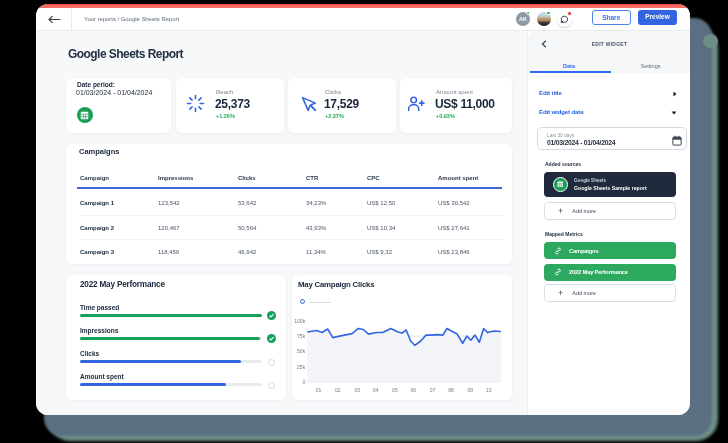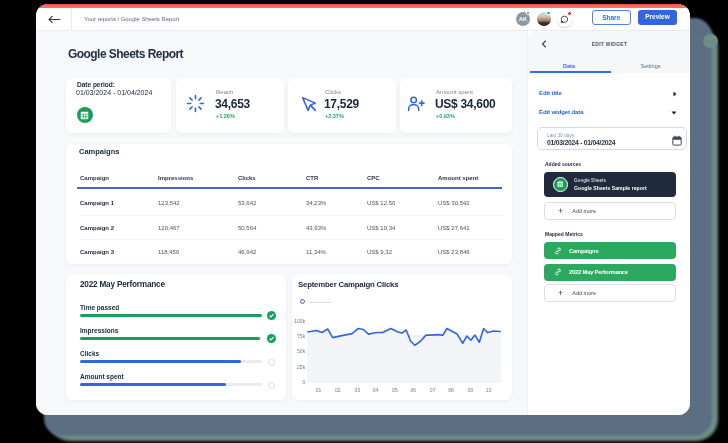--- a/index.html
+++ b/index.html
@@ -88,42 +88,42 @@
               <path d="M12 18 v4"></path>
               <path d="M2 12 h4"></path>
               <path d="M18 12 h4"></path>
             <path d="M4.9 4.9 l2.8 2.8"></path>
               <path d="M16.3 16.3 l2.8 2.8"></path>
               <path d="M4.9 19.1 l2.8-2.8"></path>
               <path d="M16.3 7.7 l2.8-2.8"></path>
           </g>
         </svg>
         <div class="abs stat-label" style="left:40px;top:11px">Reach</div>
-        <div class="abs stat-value" style="left:39px;top:19px">34,653</div>
+        <div class="abs stat-value" style="left:39px;top:19px">25,373</div>
         <div class="abs stat-delta" style="left:40px;top:35px">+1.26%</div>
       </div>
       <div class="abs card" style="left:252px;top:42.5px;width:108px;height:55px">
         <svg class="abs" style="left:12px;top:17px" width="18" height="18" viewBox="0 0 24 24">
           <path d="M3.5 3.5 L20.5 10.8 L13.6 13.6 L10.8 20.5 Z" fill="none" stroke="#3465e0" stroke-width="2.1" stroke-linejoin="round"></path>
           <path d="M14.6 14.6 L20.2 20.2" stroke="#3465e0" stroke-width="2.5" stroke-linecap="round"></path>
         </svg>
         <div class="abs stat-label" style="left:37px;top:11px">Clicks</div>
         <div class="abs stat-value" style="left:36px;top:19px">17,529</div>
         <div class="abs stat-delta" style="left:37px;top:35px">+2.37%</div>
       </div>
       <div class="abs card" style="left:364px;top:42.5px;width:112px;height:55px">
         <svg class="abs" style="left:5.5px;top:16.5px" width="20" height="19" viewBox="0 0 26 24">
           <g stroke="#3465e0" stroke-width="2" fill="none" stroke-linecap="round">
             <circle cx="10" cy="7.5" r="3.6"></circle>
             <path d="M3.5 21 v-1.8 a5.5 5.5 0 0 1 5.5-5.5 h2 a5.5 5.5 0 0 1 5.5 5.5 V21"></path>
             <path d="M20.5 8.5 v6 M17.5 11.5 h6"></path>
           </g>
         </svg>
         <div class="abs stat-label" style="left:36px;top:11px">Amount spent</div>
-        <div class="abs stat-value" style="left:35px;top:19px">US$ 34,600</div>
+        <div class="abs stat-value" style="left:35px;top:19px">US$ 11,000</div>
         <div class="abs stat-delta" style="left:36px;top:35px">+0.93%</div>
       </div>
 
       <div class="abs card" style="left:30px;top:109px;width:446px;height:120px">
         <div class="abs" style="left:13px;top:2.5px;font-size:7.5px;font-weight:bold"><span class="dk" style="font-weight:bold">Campaigns</span></div>
         <div class="abs" style="left:14px;top:27px;width:424px">
           <table style="width:424px">
             <tbody>
                 <tr class="thead" style="height:14px">
               <td style="width:78px">Campaign</td>
@@ -192,21 +192,21 @@
           </div>
         <div class="abs" style="left:202px;top:84px;width:7px;height:7px;border-radius:50%;border:1.5px solid #d8dbe0"></div>
         <div class="abs bar-label" style="left:14px;top:97.5px">Amount spent</div>
         <div class="abs track" style="left:14px;top:107.5px;width:182px">
             <div class="fillb" style="width:146px;background:#3465e0"></div>
           </div>
         <div class="abs" style="left:202px;top:107px;width:7px;height:7px;border-radius:50%;border:1.5px solid #d8dbe0"></div>
       </div>
 
       <div class="abs card" style="left:256px;top:240px;width:220px;height:125px">
-        <div class="abs" style="left:6px;top:5px;font-size:7.8px;letter-spacing:-0.2px"><span class="dk" style="font-weight:bold">September Campaign Clicks</span></div>
+        <div class="abs" style="left:6px;top:5px;font-size:7.8px;letter-spacing:-0.2px"><span class="dk" style="font-weight:bold">May Campaign Clicks</span></div>
         <div class="abs" style="left:8px;top:23.5px;width:5px;height:5px;border-radius:50%;border:1.3px solid #3465e0"></div>
         <div class="abs" style="left:16.5px;top:26.5px;width:22px;height:1px;background:#d9dde2"></div>
         <svg class="abs" style="left:0px;top:42px" width="212" height="78" viewBox="0 0 208 75">
 
           <g font-size="5" fill="#717d8a" text-anchor="end" font-family="Liberation Sans, sans-serif">
             <text x="13" y="5">100k</text>
               <text x="13" y="20">75k</text>
               <text x="13" y="35">50k</text>
               <text x="13" y="50">25k</text>
               <text x="13" y="65">0</text>

